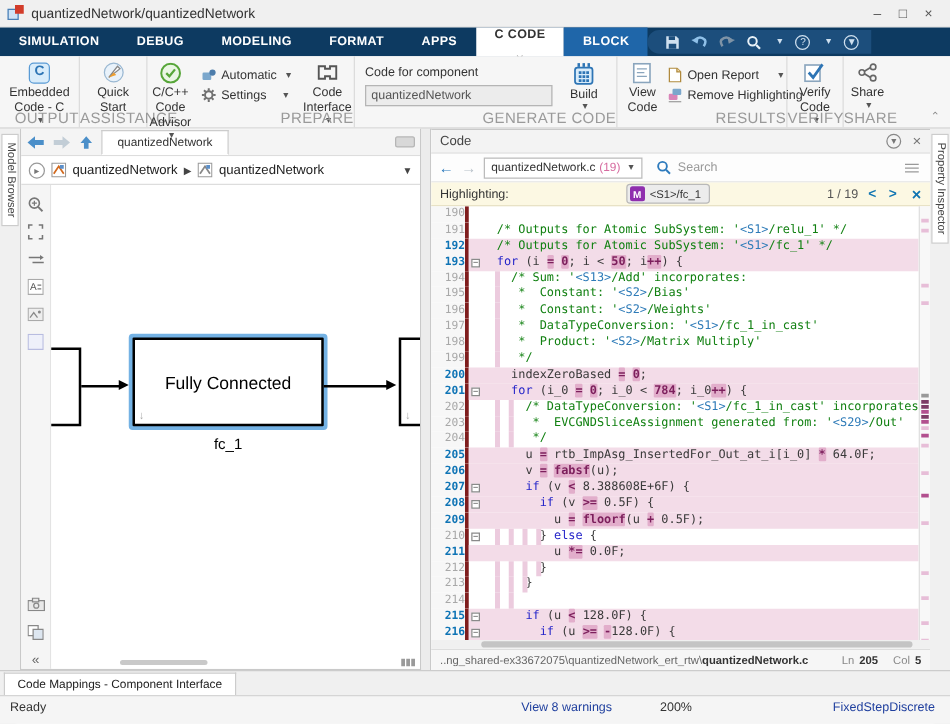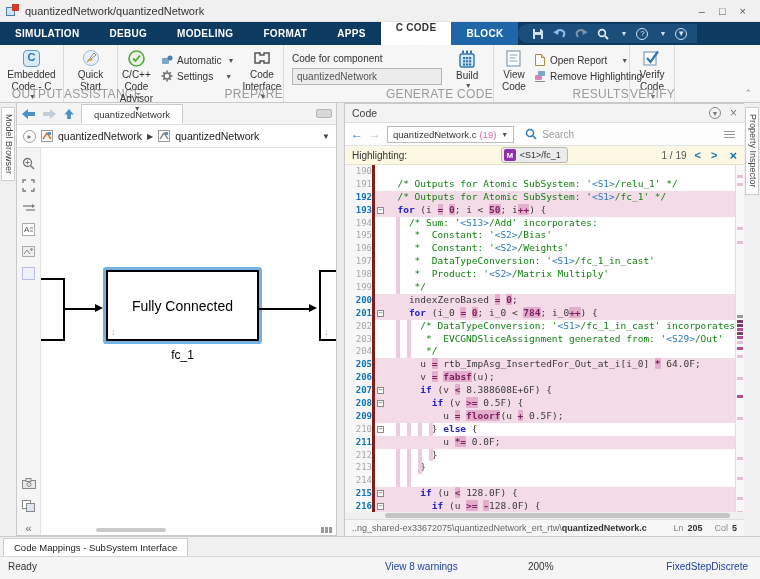--- a/index.html
+++ b/index.html
@@ -110,38 +110,38 @@
   .lines-wrap { flex:1; overflow:hidden; }
   .crow { display:flex; height:12.9px; line-height:12.9px; }
   .ln { width:30px; flex:0 0 auto; text-align:right; padding-right:0; color:#a8a8a8; background:#f7f7f7; border-right:3px solid #7f1d1d; font-size:9px; }
   .ln.on { color:#0f74b5; font-weight:bold; }
   .rest { flex:1; display:flex; position:relative; min-width:0; }
   .crow.hl .rest { background:#f3dce8; }
   .fold { width:11px; flex:0 0 auto; display:flex; align-items:center; justify-content:center; }
   .fbox { width:7px; height:7px; border:1px solid #8a8a8a; background:#fff; font-size:7px; line-height:5px; text-align:center; color:#555; }
   .src { white-space:pre; color:#3a3a3a; position:relative; flex:1; min-width:0; }
   .stripe { position:absolute; top:0; bottom:0; width:4px; background:#eccbde; }
-  .cm { color:#118011;margin-top:16px; } .lk { color:#2e7bb8; } .kw { color:#2424c9;font-weight:bold; }
+  .cm { color:#118011;margin-top:16px; } .lk { color:#2e7bb8; } .kw { color:#2424c9; }
   .tk { background:#e2aecb; color:#7c1f5c; font-weight:bold; border-radius:1px; }
   .vscroll { width:9px; flex:0 0 auto; background:#f8f8f8; border-left:1px solid #e0e0e0; position:relative; }
   .vmark { position:absolute; left:1px; right:1px; height:3px; }
 
   .hscroll { height:7px; background:#f0f0f0; position:relative; flex:0 0 auto; }
   .hthumb { position:absolute; left:40px; right:14px; top:1px; bottom:1px; background:#c4c4c4; border-radius:3px; }
   .pathbar { height:17px; border-top:1px solid #ddd; background:#f6f6f6; display:flex; align-items:center; padding:0 7px; font-size:9px; color:#666; flex:0 0 auto; gap:4px; }
   .pathbar .pth { flex:1; overflow:hidden; white-space:nowrap; }
   .pathbar b { color:#333; font-weight:bold; }
   .pathbar .klbl { color:#888; margin-left:8px; }
 
   
   .dockbar { height:20px; background:#f0f0f0; border-top:1px solid #ccc; display:flex; align-items:flex-end; padding-left:3px; flex:0 0 auto; }
   .docktab { background:#fff; border:1px solid #ccc; border-bottom:none; height:18px; display:flex; align-items:center; padding:0 10px; font-size:9.5px; color:#222; }
   .statusbar { height:23px; background:#f5f5f5; border-top:1px solid #d5d5d5; position:relative; font-size:10px; color:#333; flex:0 0 auto; }
   .statusbar .st { position:absolute; top:4px; }
-  .st-link { color:#1f3f9e; }
+  .st-link { color:#1f3f9e;margin-left:32px; }
 </style>
 </head>
 <body>
 
 <div class="app">
 
   <div class="titlebar">
     <span class="appicon">
         <i class="b1"></i>
         <i class="b2"></i>
@@ -363,20 +363,42 @@
                 <path d="M4 8 L7.5 12 L15 1.5" fill="none" stroke="#2e75b5" stroke-width="2.2"></path>
               </svg>
             </span>
           <span class="lbl">Verify
 Code</span>
             <span class="caret dk">▼</span>
         </div>
       </div>
       <span class="seclabel">VERIFY</span>
     </div>
+    <div class="tsec" style="width:38px; border-right:none">
+      <div class="secbody">
+        <div class="bigbtn">
+          <span class="icon18">
+              <svg width="16" height="16" viewBox="0 0 16 16">
+                <g fill="none" stroke="#666" stroke-width="1.3">
+                  <line x1="4" y1="8" x2="12" y2="3"></line>
+                  <line x1="4" y1="8" x2="12" y2="13"></line>
+                </g>
+                <g fill="#f5f5f5" stroke="#666" stroke-width="1.3">
+                  <circle cx="3.5" cy="8" r="2.2"></circle>
+                  <circle cx="12.5" cy="3.5" r="2.2"></circle>
+                  <circle cx="12.5" cy="12.5" r="2.2"></circle>
+                </g>
+              </svg>
+            </span>
+          <span class="lbl">Share</span>
+            <span class="caret dk">▼</span>
+        </div>
+      </div>
+      <span class="seclabel">SHARE</span>
+    </div>
     <div class="collapse-strip">
         <span>⌃</span>
       </div>
   </div>
 
   <div class="main">
     <div class="rail">
       <div class="railtab">Model Browser</div>
     </div>
 
@@ -785,21 +807,21 @@
         <b>5</b>
       </div>
     </div>
 
     <div class="rail right">
       <div class="railtab">Property Inspector</div>
     </div>
   </div>
 
   <div class="dockbar">
-    <span class="docktab">Code Mappings - SubSystem Interface</span>
+    <span class="docktab">Code Mappings - Component Interface</span>
   </div>
 
   <div class="statusbar">
     <span class="st" style="left:8px">Ready</span>
     <span class="st st-link" style="left:385px">View 8 warnings</span>
     <span class="st" style="left:528px">200%</span>
     <span class="st st-link" style="right:12px">FixedStepDiscrete</span>
   </div>
 </div>
 

